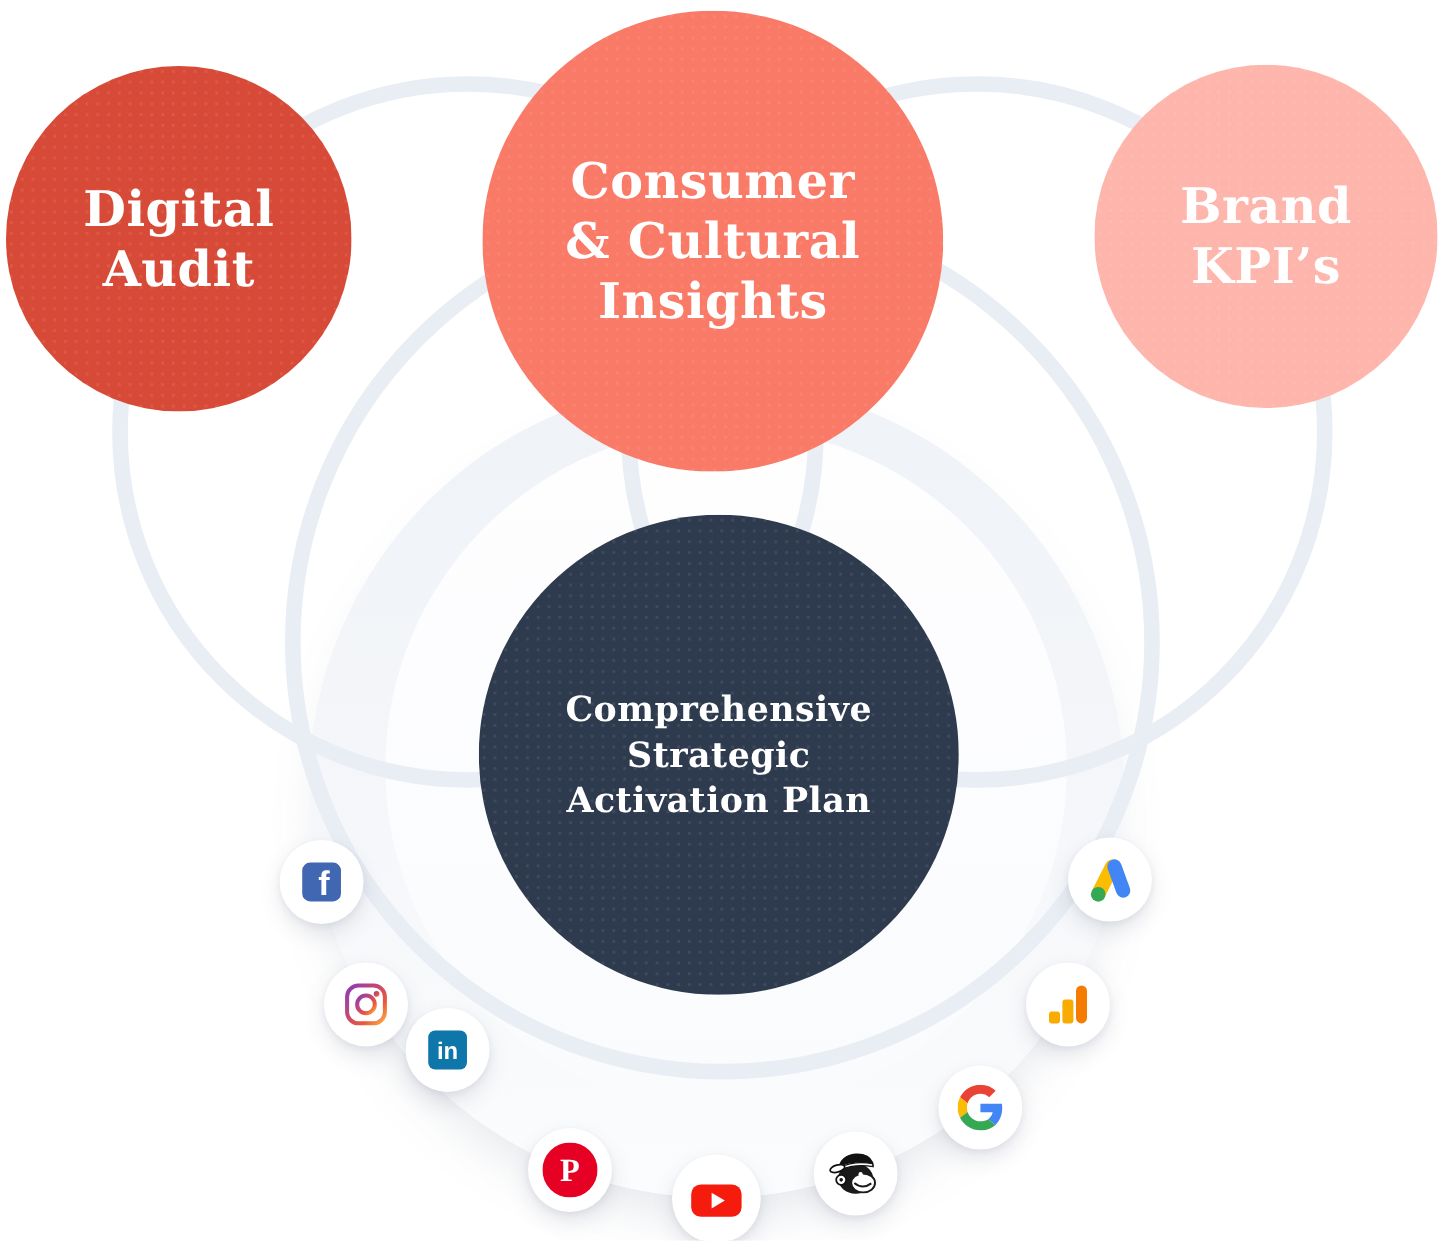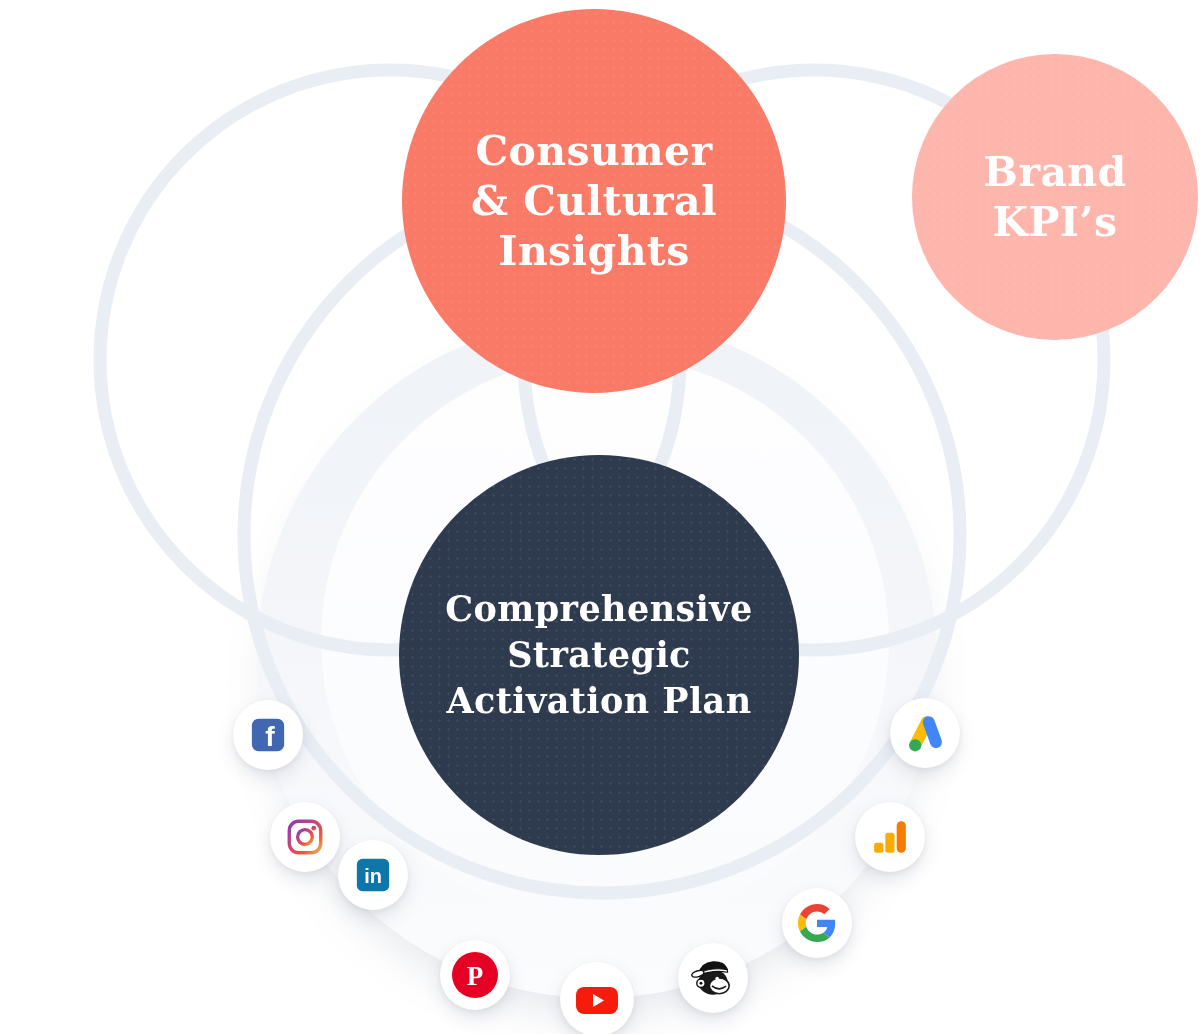--- a/index.html
+++ b/index.html
@@ -19,22 +19,22 @@
     background:linear-gradient(180deg,#FEFEFF 0%,#FAFBFD 100%);
     z-index:2;
   }
   .node{
     position:absolute;border-radius:50%;display:flex;align-items:center;justify-content:center;
     text-align:center;color:#ffffff;white-space:pre-line;z-index:4;
     background-image:radial-gradient(rgba(255,255,255,0.08) 1.2px,transparent 1.4px);
     background-size:9px 9px;
   }
   .node .label{white-space:pre-line;}
-  .node-center{left:399px;top:455px;width:400px;height:400px;background-color:#2E3A4D;
-    font-size:35px;line-height:1.32;font-weight:600;letter-spacing:.4px;}
+  .node-center{left:399px;top:429px;width:400px;height:400px;background-color:#2E3A4D;
+    font-size:29px;line-height:1.32;font-weight:600;letter-spacing:.4px;}
   .node-red{left:5px;top:55px;width:288px;height:288px;background-color:#D84A38;
     font-size:41px;line-height:1.22;font-weight:600;letter-spacing:.4px;}
   .node-coral{left:402px;top:9px;width:384px;height:384px;background-color:#F97A67;
     font-size:41px;line-height:1.22;font-weight:600;letter-spacing:.4px;}
   .node-pink{left:912px;top:54px;width:286px;height:286px;background-color:#FDB5AC;
     font-size:41px;line-height:1.22;font-weight:600;letter-spacing:.4px;}
   .badge{
     position:absolute;width:70px;height:70px;border-radius:50%;background:#ffffff;
     box-shadow:0 8px 18px rgba(70,80,110,0.13),0 2px 5px rgba(70,80,110,0.08);
     display:flex;align-items:center;justify-content:center;z-index:5;
@@ -50,20 +50,24 @@
   <div class="hub-inner"></div>
 
   <svg class="rings" width="1204" height="1034" viewBox="0 0 1204 1034">
     <g fill="none" stroke="#E9EDF4" stroke-width="13">
       <circle cx="390" cy="360" r="290"></circle>
       <circle cx="814" cy="360" r="290"></circle>
       <circle cx="602" cy="535" r="358"></circle>
     </g>
   </svg>
 
+  <div class="node node-red">
+    <span class="label">Digital
+Audit</span>
+  </div>
   <div class="node node-pink">
     <span class="label">Brand
 KPI’s</span>
   </div>
   <div class="node node-coral">
     <span class="label">Consumer
 &amp; Cultural
 Insights</span>
   </div>
 

